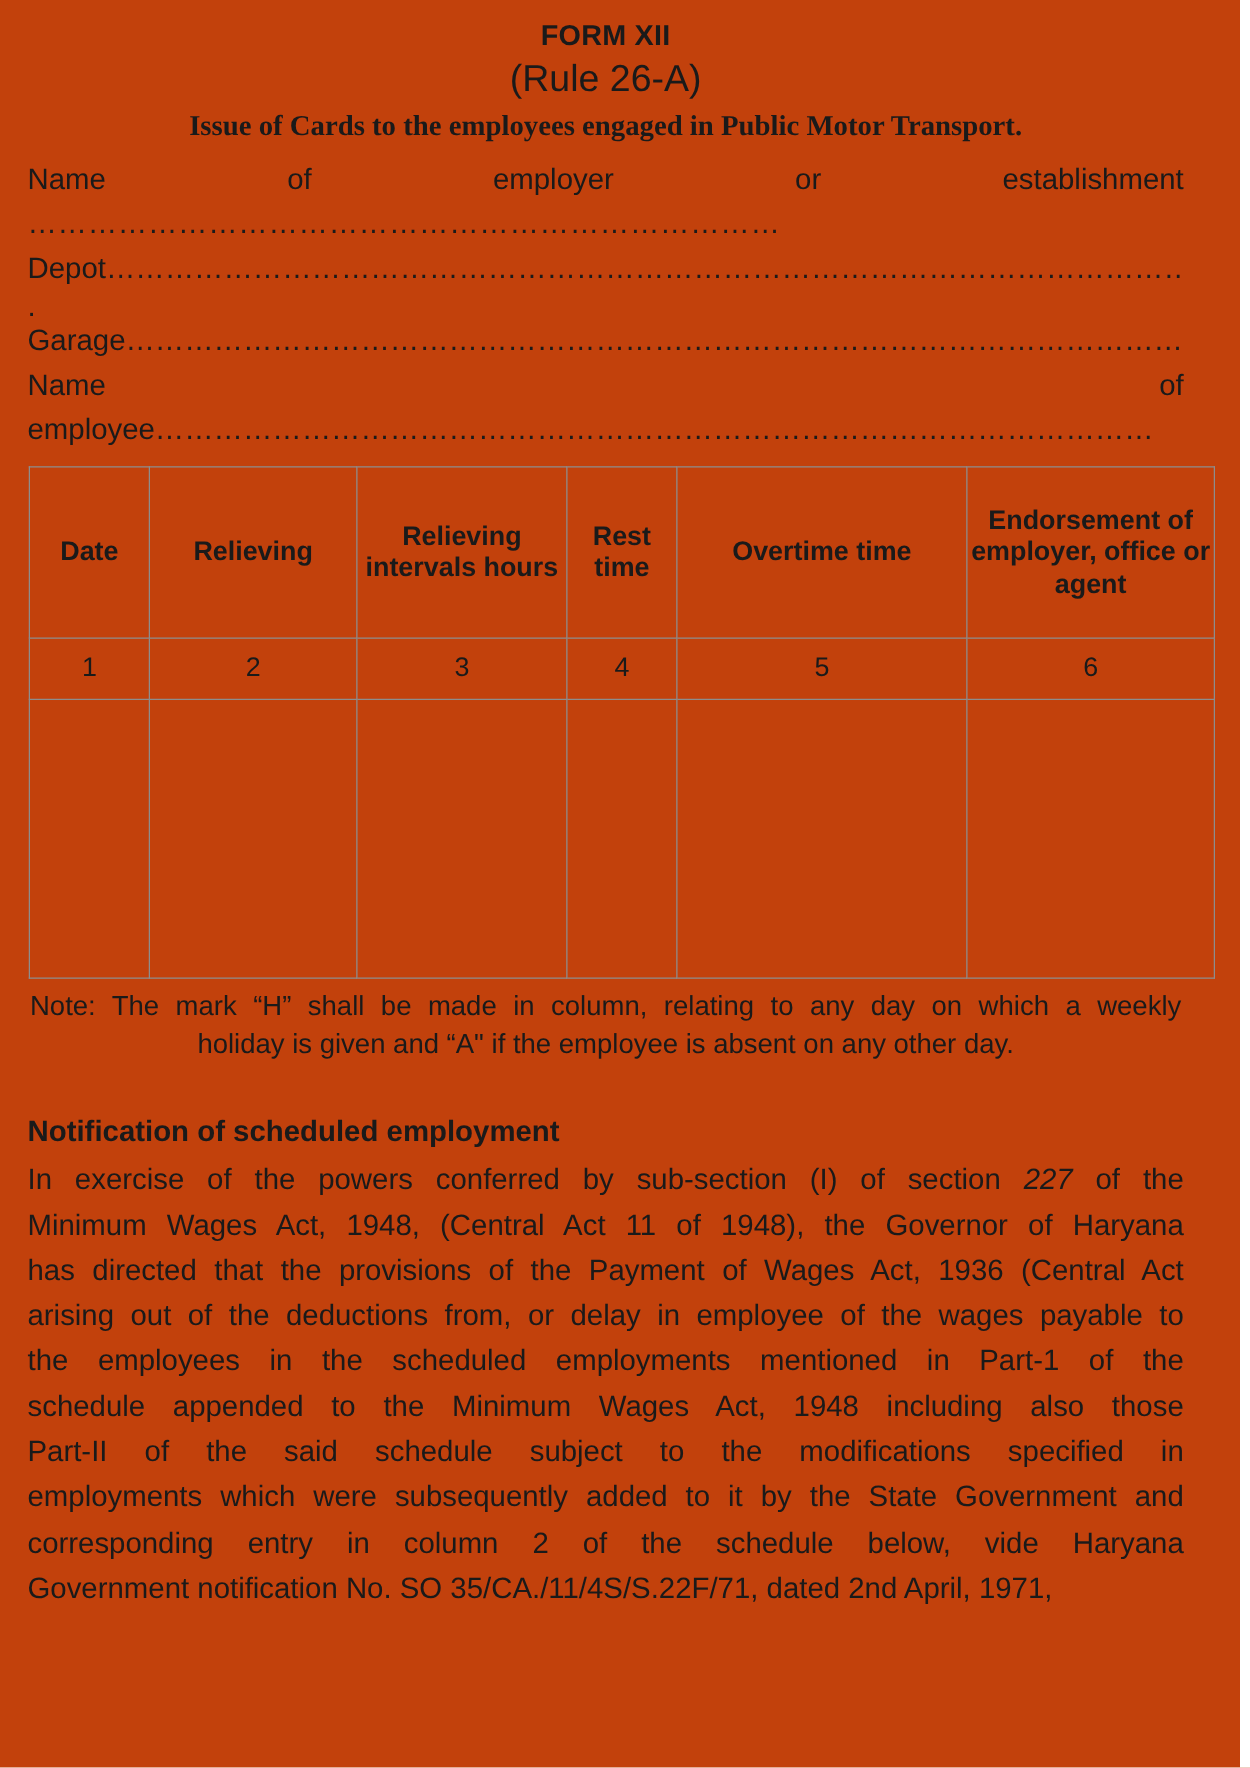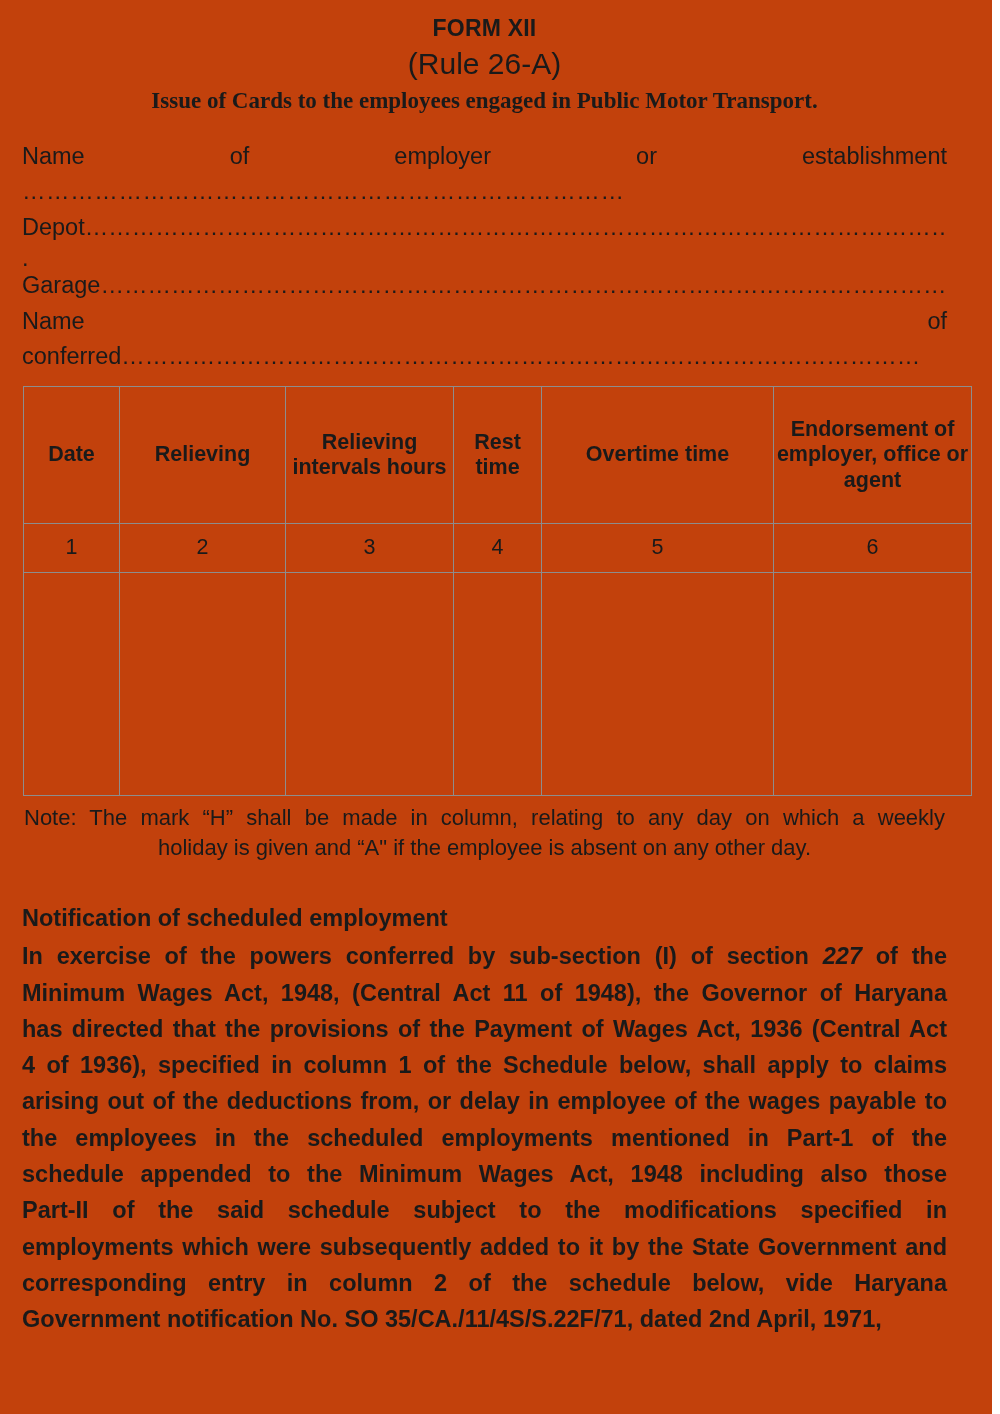--- a/index.html
+++ b/index.html
@@ -43,21 +43,21 @@
   .subject-line {
     font-size: 23px;
     font-weight: bold;
     line-height: 1.3;
     margin-top: 3px;
     font-family: Liberation Serif, serif;
   }
 
   
   .fields {
-    margin-top: 23px;
+    margin-top: 10px;
     font-size: 23.5px;
     line-height: 1.52;
   }
   .just-line {
     text-align: justify;
     text-align-last: justify;
     white-space: pre-wrap;
   }
   .plain-line {
     text-align: left;
@@ -142,21 +142,20 @@
     font-size: 23.5px;
     line-height: 1.545;
     text-align: justify;
     text-align-last: left;
   }
   .notif-body .ln {
     display: block;
     text-align: justify;
     text-align-last: justify;
     white-space: pre-wrap;
-    font-weight: bold;
   }
   .notif-body .ln.last {
     text-align-last: left;
   }
   .ital { font-style: italic; }
 </style>
 </head>
 <body>
 
 <div class="page">
@@ -167,21 +166,21 @@
     <div class="subject-line">Issue of Cards to the employees engaged in Public Motor Transport.</div>
   </div>
 
   <div class="fields">
     <div class="just-line">Name          of          employer          or          establishment</div>
     <div class="plain-line dot-only">…………………………………………………………………</div>
     <div class="plain-line">Depot……………………………………………………………………………………………………………</div>
     <div class="plain-line stray-dot">.</div>
     <div class="plain-line">Garage……………………………………………………………………………………………………………</div>
     <div class="just-line">Name                                                                                                          of</div>
-    <div class="plain-line">conferred…………………………………………………………………………………………</div>
+    <div class="plain-line">employee…………………………………………………………………………………………</div>
   </div>
 
   <table class="reg-table">
     <colgroup>
       <col class="c1">
         <col class="c2">
         <col class="c3">
         <col class="c4">
         <col class="c5">
         <col class="c6">
@@ -220,21 +219,20 @@
     <span class="note-l1">Note: The mark “H” shall be made in column, relating to any day on which a weekly</span>
     <span class="note-l2">holiday is given and “A" if the employee is absent on any other day.</span>
   </div>
 
   <div class="notif-heading">Notification of scheduled employment</div>
 
   <div class="notif-body">
     <span class="ln"><span>In exercise of the powers conferred by sub-section (I) of section </span><span class="ital">227</span><span> of the</span></span>
     <span class="ln">Minimum Wages Act, 1948, (Central Act 11 of 1948), the Governor of Haryana</span>
     <span class="ln">has directed that the provisions of the Payment of Wages Act, 1936 (Central Act</span>
-    <span class="ln">4 of 1936), specified in column 1 of the Schedule below, shall apply to claims</span>
     <span class="ln">arising out of the deductions from, or delay in employee of the wages payable to</span>
     <span class="ln">the employees in the scheduled employments mentioned in Part-1 of the</span>
     <span class="ln">schedule appended to the Minimum Wages Act, 1948 including also those</span>
     <span class="ln">Part-II of the said schedule subject to the modifications specified in</span>
     <span class="ln">employments which were subsequently added to it by the State Government and</span>
     <span class="ln">corresponding entry in column 2 of the schedule below, vide Haryana</span>
     <span class="ln last">Government notification No. SO 35/CA./11/4S/S.22F/71, dated 2nd April, 1971,</span>
   </div>
 
 </div>

